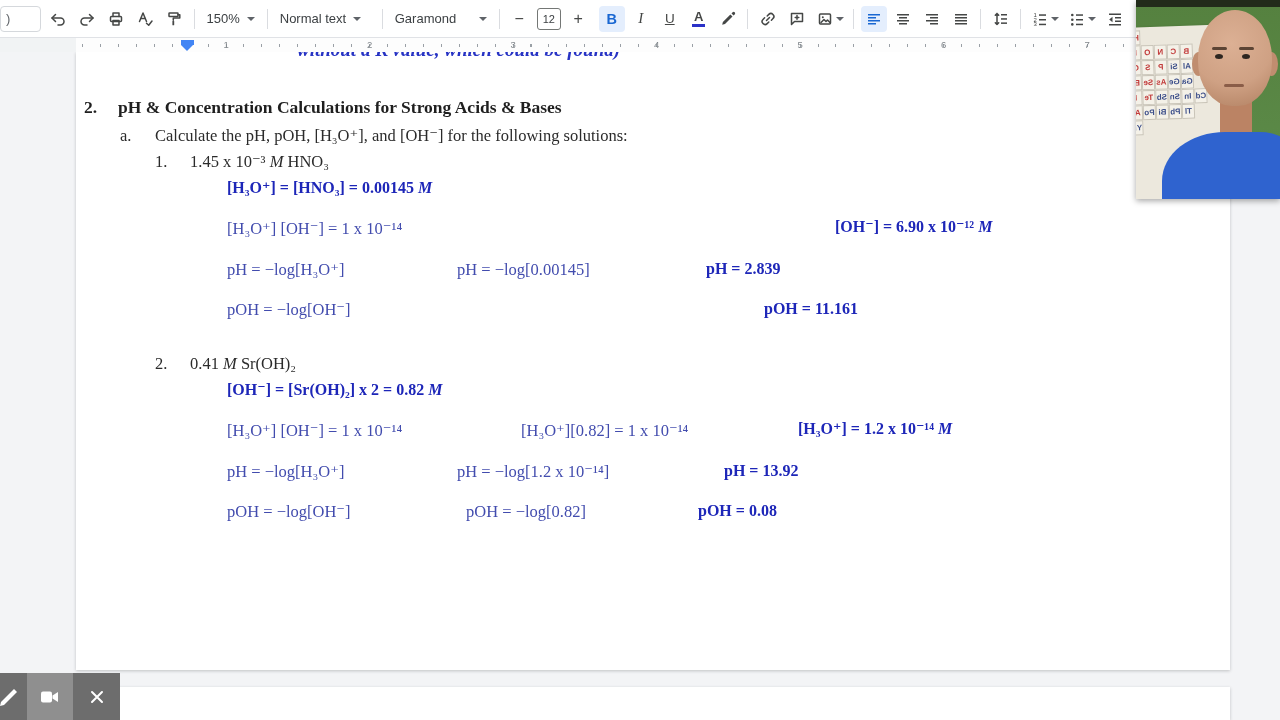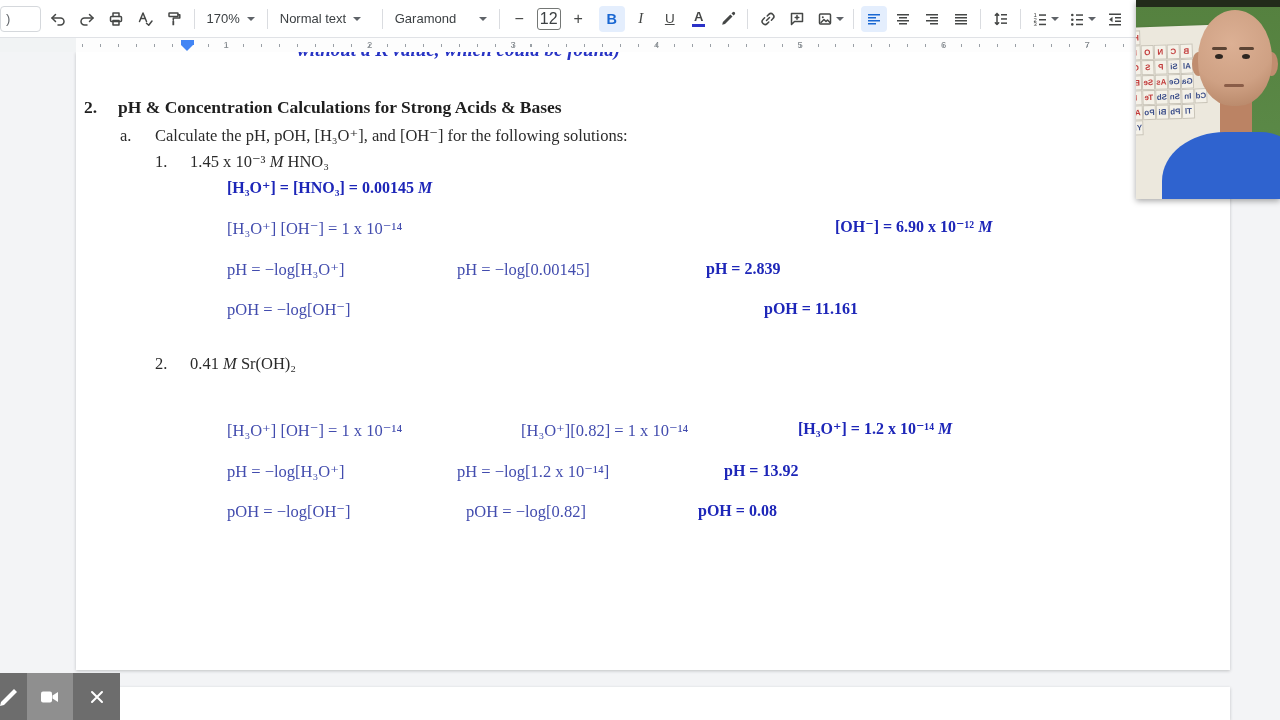--- a/index.html
+++ b/index.html
@@ -18,21 +18,21 @@
     font-size:13px;color:#5f6368;display:flex;align-items:center;padding-left:5px;background:#fff}
   .tb-btn{width:26px;height:26px;margin:0 1.5px;border-radius:4px;display:flex;
     align-items:center;justify-content:center;color:var(--c-icon);flex:none;cursor:pointer}
   .tb-btn.active{background:var(--c-chip)}
   .tb-btn svg{display:block}
   .sep{width:1px;height:20px;background:#dadce0;margin:0 5px;flex:none}
   .tb-select{height:26px;display:flex;align-items:center;gap:7px;padding:0 7px;border-radius:4px;
     font-size:13px;color:#3c4043;flex:none;cursor:pointer}
   .caret{width:0;height:0;border-left:4px solid transparent;border-right:4px solid transparent;
     border-top:4px solid #5f6368}
-  .fs-box{width:24px;height:22px;border:1px solid #747775;border-radius:3px;font-size:16px;
+  .fs-box{width:24px;height:22px;border:1px solid #747775;border-radius:3px;font-size:11px;
     color:#3c4043;display:flex;align-items:center;justify-content:center;margin:0 3px;flex:none}
   .pm{font-size:16px;color:var(--c-icon)}
   .bold-glyph{font-weight:bold;font-size:14.5px;color:var(--c-accent)}
   .ital-glyph{font-style:italic;font-family:"Liberation Serif",serif;font-size:15px}
   .und-glyph{text-decoration:underline;font-size:13.5px}
   .a-color{display:flex;flex-direction:column;align-items:center;line-height:1}
   .a-color .a{font-size:13px;font-weight:bold;color:var(--c-icon)}
   .a-color .bar{width:13px;height:3px;background:#2b32c8;margin-top:1px}
   .ico{stroke:var(--c-icon);fill:none;stroke-width:1.5;stroke-linecap:round;stroke-linejoin:round}
   .fil{fill:var(--c-icon);stroke:none}
@@ -128,21 +128,21 @@
     <svg width="18" height="18" viewBox="0 0 18 18">
         <rect class="ico" x="4" y="3" width="9" height="3.5" rx="0.5"></rect>
         <path class="ico" d="M13 4.7h1.8v3.3H8.3v2.3"></path>
         <rect class="fil" x="7.4" y="11" width="1.8" height="4.2" rx="0.5"></rect>
       </svg>
   </div>
 
   <div class="sep"></div>
 
   <div class="tb-select">
-    <span>170%</span>
+    <span>150%</span>
     <span class="caret"></span>
   </div>
 
   <div class="sep"></div>
 
   <div class="tb-select" style="width:104px;">
     <span>Normal text</span>
     <span class="caret"></span>
   </div>
 
@@ -330,20 +330,21 @@
     <div class="run st-bb" style="left: 151px; top: 125px;"><span>[H₃O⁺] = [HNO₃] = 0.00145 </span><i>M</i></div>
     <div class="run st-bl" style="left: 151px; top: 166px;"><span>[H₃O⁺] [OH⁻] = 1 x 10⁻¹⁴</span></div>
     <div class="run st-bb" style="left: 759px; top: 164px;"><span>[OH⁻] = 6.90 x 10⁻¹² </span><i>M</i></div>
     <div class="run st-bl" style="left: 151px; top: 207px;"><span>pH = −log[H₃O⁺]</span></div>
     <div class="run st-bl" style="left: 381px; top: 207px;"><span>pH = −log[0.00145]</span></div>
     <div class="run st-bb" style="left: 630px; top: 206px;"><span>pH = 2.839</span></div>
     <div class="run st-bl" style="left: 151px; top: 247px;"><span>pOH = −log[OH⁻]</span></div>
     <div class="run st-bb" style="left: 688px; top: 246px;"><span>pOH = 11.161</span></div>
     <div class="run st-b" style="left: 79px; top: 301px;"><span>2.</span></div>
     <div class="run st-b" style="left: 114px; top: 301px;"><span>0.41 </span><i>M</i><span> Sr(OH)₂</span></div>
+    <div class="run st-bb" style="left: 151px; top: 327px;"><span>[OH⁻] = [Sr(OH)₂] x 2 = 0.82 </span><i>M</i></div>
     <div class="run st-bl" style="left: 151px; top: 368px;"><span>[H₃O⁺] [OH⁻] = 1 x 10⁻¹⁴</span></div>
     <div class="run st-bl" style="left: 445px; top: 368px;"><span>[H₃O⁺][0.82] = 1 x 10⁻¹⁴</span></div>
     <div class="run st-bb" style="left: 722px; top: 366px;"><span>[H₃O⁺] = 1.2 x 10⁻¹⁴ </span><i>M</i></div>
     <div class="run st-bl" style="left: 151px; top: 409px;"><span>pH = −log[H₃O⁺]</span></div>
     <div class="run st-bl" style="left: 381px; top: 409px;"><span>pH = −log[1.2 x 10⁻¹⁴]</span></div>
     <div class="run st-bb" style="left: 648px; top: 408px;"><span>pH = 13.92</span></div>
     <div class="run st-bl" style="left: 151px; top: 449px;"><span>pOH = −log[OH⁻]</span></div>
     <div class="run st-bl" style="left: 390px; top: 449px;"><span>pOH = −log[0.82]</span></div>
     <div class="run st-bb" style="left: 622px; top: 448px;"><span>pOH = 0.08</span></div>
   </div>

